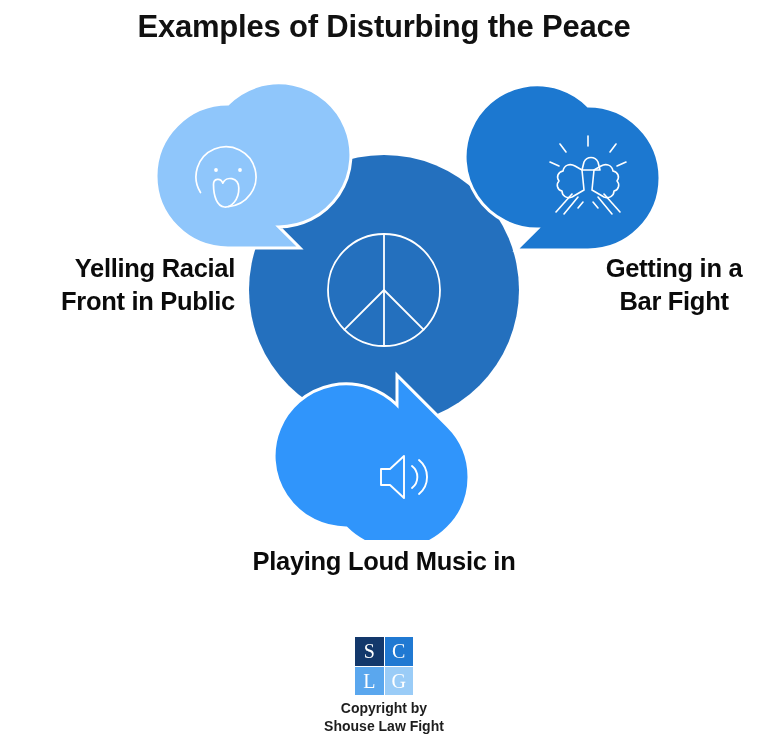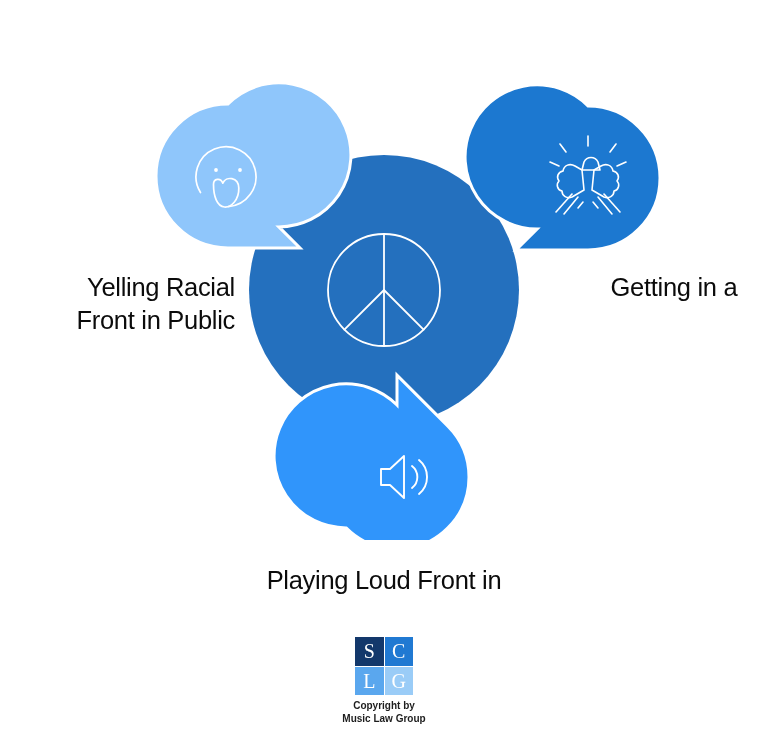--- a/index.html
+++ b/index.html
@@ -43,25 +43,24 @@
     top: 70px;
     left: 0;
     width: 768px;
     height: 470px;
   }
 
   
   .label {
     position: absolute;
     font-size: 25.5px;
-    font-weight: normal;
+    font-weight: bold;
     line-height: 1.28;
     color: #0b0b0b;
     letter-spacing: -0.3px;
-    margin-top: 19px;
   }
   .label-left {
     left: 0px;
     top: 252px;
     width: 235px;
     text-align: right;
   }
   .label-right {
     left: 580px;
     top: 252px;
@@ -98,31 +97,32 @@
     align-items: center;
     justify-content: center;
     font-family: "Liberation Serif", serif;
     font-size: 20px;
     color: #ffffff;
     line-height: 1;
   }
   .copyright {
     margin-top: 5px;
     text-align: center;
-    font-size: 10px;
+    font-size: 14px;
     font-weight: bold;
     line-height: 1.28;
     color: #1d1d1d;
   }
 </style>
 </head>
 <body>
 
 <div class="infographic">
 
+  <div class="title">Examples of Disturbing the Peace</div>
 
   <svg class="diagram" viewBox="0 0 768 470">
     <defs>
 
       <g id="pin-shape">
         <path d="M 0,-72
                  A 72,72 0 1,1 50.9,50.9
                  L 72,72
                  L 0,72
                  A 72,72 0 0,1 0,-72 Z"></path>
@@ -221,32 +221,33 @@
     </g>
   </svg>
 
   <div class="label label-left">
     <div>Yelling Racial</div>
     <div>Front in Public</div>
   </div>
 
   <div class="label label-right">
     <div>Getting in a</div>
+    <div>Bar Fight</div>
   </div>
 
   <div class="label label-bottom">
-    <div>Playing Loud Front in</div>
+    <div>Playing Loud Music in</div>
   </div>
 
   <div class="footer">
     <div class="logo-grid">
       <div class="logo-cell" style="background:#13386B">S</div>
       <div class="logo-cell" style="background:#2079D2">C</div>
       <div class="logo-cell" style="background:#5AA7EE">L</div>
       <div class="logo-cell" style="background:#9ACCF7">G</div>
     </div>
     <div class="copyright">
       <div>Copyright by</div>
-      <div>Music Law Group</div>
+      <div>Shouse Law Fight</div>
     </div>
   </div>
 
 </div>
 
 </body></html>

